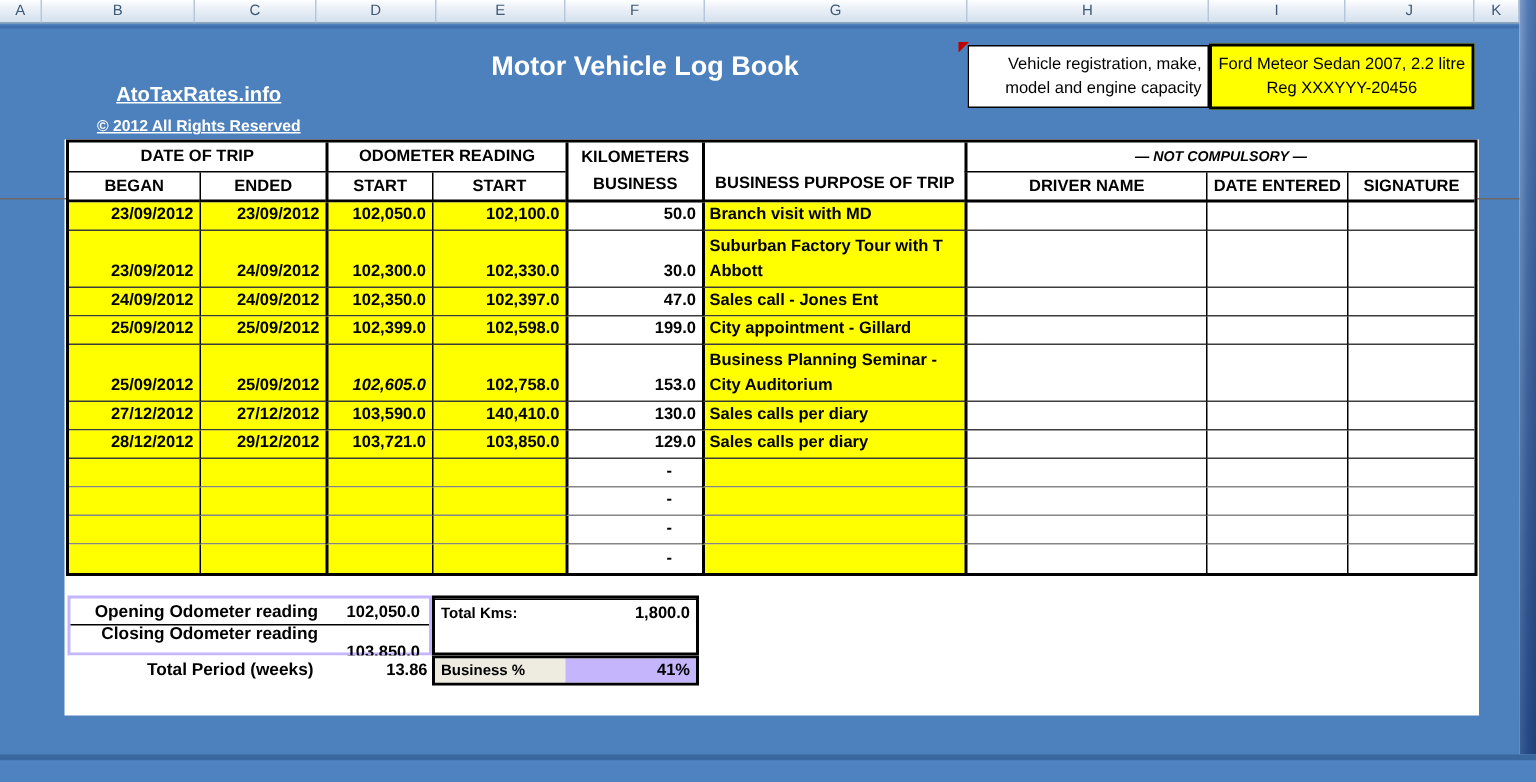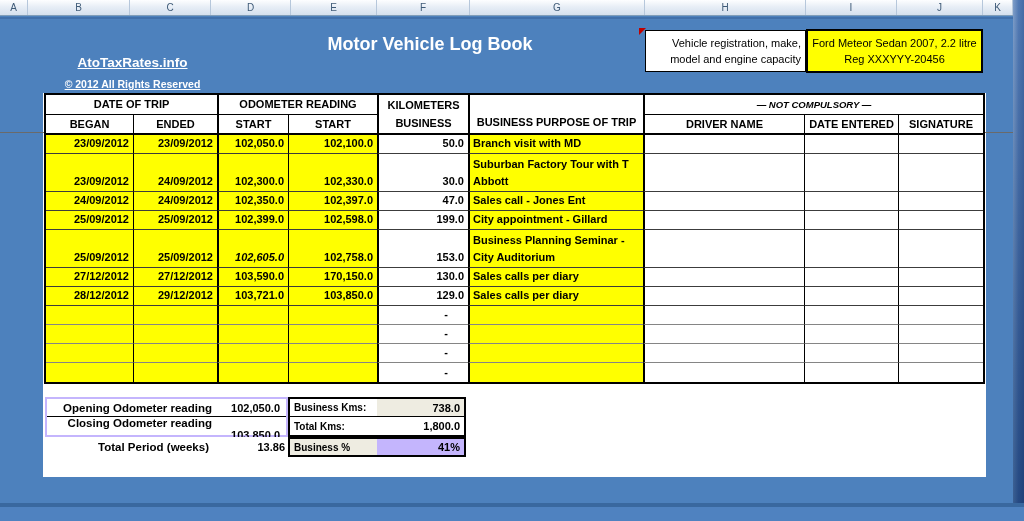--- a/index.html
+++ b/index.html
@@ -181,21 +181,21 @@
       <div class="cell yellow right bl-thick rb" style="grid-area: 7 / 3; font-style: italic;">102,605.0</div>
       <div class="cell yellow right bl-thin rb" style="grid-area: 7 / 4;">102,758.0</div>
       <div class="cell right bl-thick rb" style="grid-area: 7 / 5;">153.0</div>
       <div class="cell yellow left purpose-cell bl-thick rb" style="grid-area: 7 / 6;">Business Planning Seminar - City Auditorium</div>
       <div class="cell left bl-thick rb" style="grid-area: 7 / 7;"></div>
       <div class="cell left bl-thin rb" style="grid-area: 7 / 8;"></div>
       <div class="cell left bl-thin rb" style="grid-area: 7 / 9;"></div>
       <div class="cell yellow right rb" style="grid-area: 8 / 1;">27/12/2012</div>
       <div class="cell yellow right bl-thin rb" style="grid-area: 8 / 2;">27/12/2012</div>
       <div class="cell yellow right bl-thick rb" style="grid-area: 8 / 3;">103,590.0</div>
-      <div class="cell yellow right bl-thin rb" style="grid-area: 8 / 4;">170,150.0</div>
+      <div class="cell yellow right bl-thin rb" style="grid-area: 8 / 4;">140,410.0</div>
       <div class="cell right bl-thick rb" style="grid-area: 8 / 5;">130.0</div>
       <div class="cell yellow left purpose-cell bl-thick rb" style="grid-area: 8 / 6;">Sales calls per diary</div>
       <div class="cell left bl-thick rb" style="grid-area: 8 / 7;"></div>
       <div class="cell left bl-thin rb" style="grid-area: 8 / 8;"></div>
       <div class="cell left bl-thin rb" style="grid-area: 8 / 9;"></div>
       <div class="cell yellow right rb" style="grid-area: 9 / 1;">28/12/2012</div>
       <div class="cell yellow right bl-thin rb" style="grid-area: 9 / 2; text-align: right;">29/12/2012</div>
       <div class="cell yellow right bl-thick rb" style="grid-area: 9 / 3;">103,721.0</div>
       <div class="cell yellow right bl-thin rb" style="grid-area: 9 / 4;">103,850.0</div>
       <div class="cell right bl-thick rb" style="grid-area: 9 / 5;">129.0</div>
@@ -251,24 +251,20 @@
       <div class="sum-label">Closing Odometer reading</div>
       <div class="sum-value">103,850.0</div>
     </div>
   </div>
   <div class="sum-period">
     <div class="sum-label">Total Period (weeks)</div>
     <div class="sum-value">13.86</div>
   </div>
 
   <div class="sum-right-box">
-    <div class="kv-row">
-      <div class="kv-label">Business Kms:</div>
-      <div class="kv-value beige">738.0</div>
-    </div>
     <div class="sum-div"></div>
     <div class="kv-row h18">
       <div class="kv-label">Total Kms:</div>
       <div class="kv-value">1,800.0</div>
     </div>
   </div>
   <div class="sum-pct-box">
     <div class="kv-label">Business %</div>
     <div class="kv-value">41%</div>
   </div>

